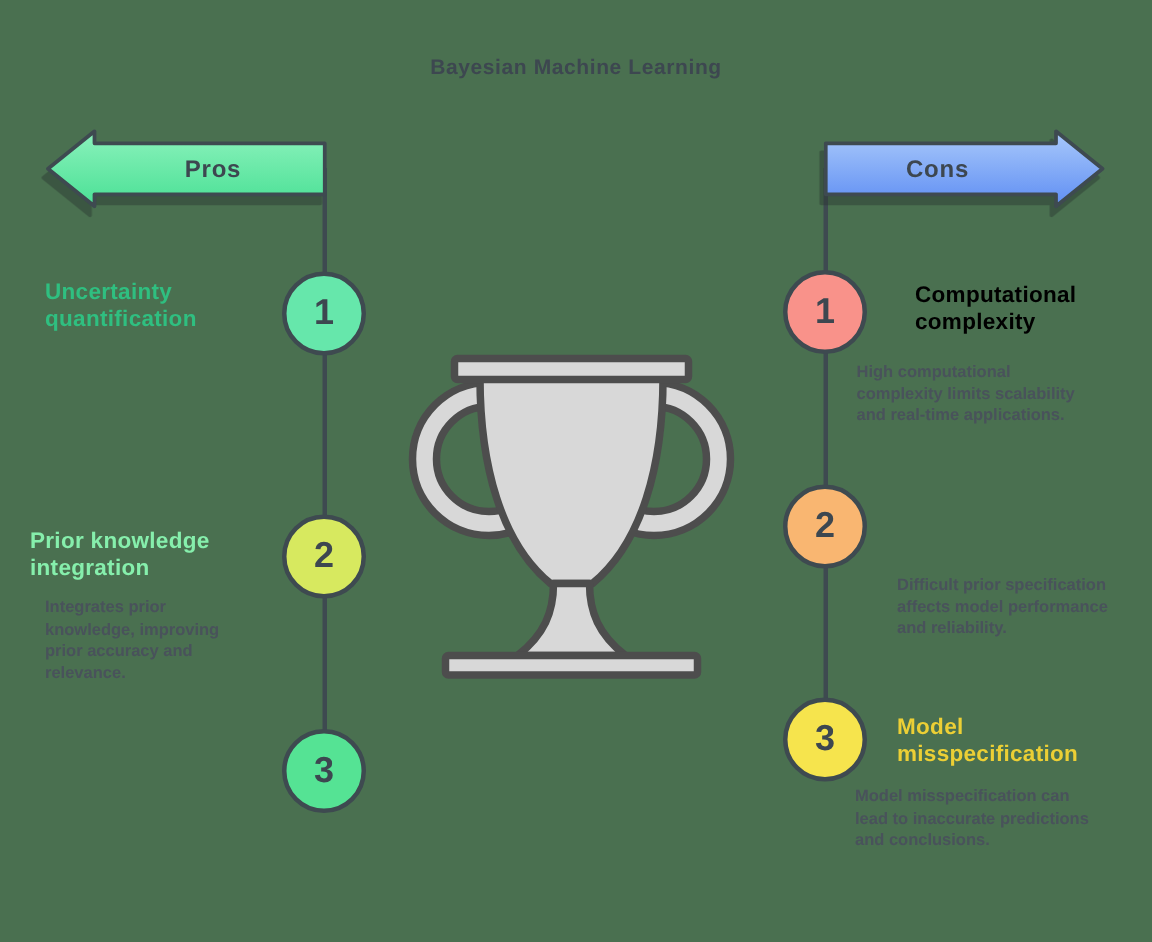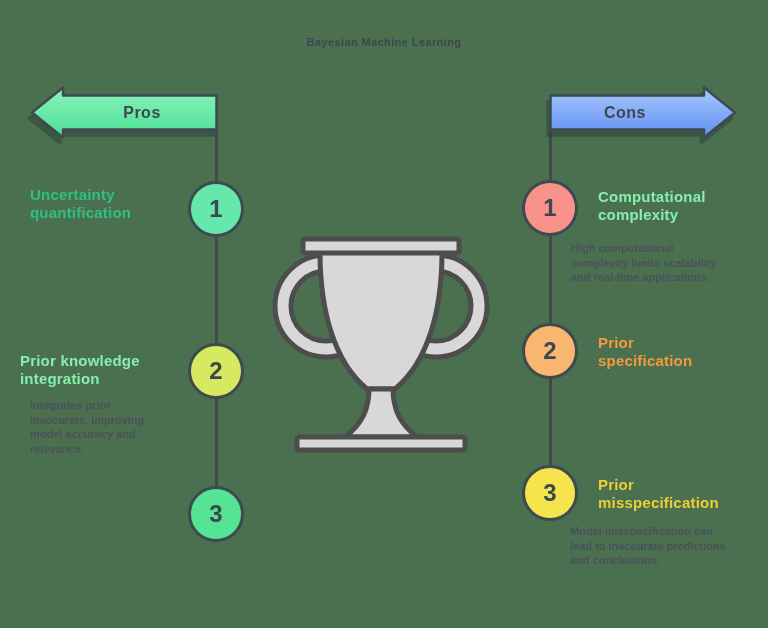--- a/index.html
+++ b/index.html
@@ -12,21 +12,21 @@
     height: 628px;
     overflow: hidden;
   }
 
   .title {
     position: absolute;
     top: 36px;
     left: 0;
     width: 768px;
     text-align: center;
-    font-size: 11px;
+    font-size: 14px;
     font-weight: 700;
     letter-spacing: 0.4px;
     color: #3d4750;
   }
 
   svg.arrow {
     position: absolute;
     top: 86px;
     filter: drop-shadow(-3px 6px 0 rgba(42, 56, 48, 0.45));
     z-index: 2;
@@ -158,28 +158,28 @@
   <div class="circle c-r2" style="background-color: rgb(249, 182, 113);">
     <span class="num">2</span>
   </div>
   <div class="circle c-r3" style="background-color: rgb(246, 228, 77);">
     <span class="num">3</span>
   </div>
 
   <div class="item-heading side-left h-l1" style="color: rgb(47, 191, 128);">Uncertainty quantification</div>
 
   <div class="item-heading side-left h-l2" style="color: #86efac;">Prior knowledge integration</div>
-  <div class="item-desc side-left d-l2">Integrates prior inaccurate, improving model accuracy and relevance.</div>
+  <div class="item-desc side-left d-l2">Integrates prior knowledge, improving prior accuracy and relevance.</div>
 
-  <div class="item-heading side-right h-r1" style="color: #86efac;">Computational complexity</div>
+  <div class="item-heading side-right h-r1" style="color: #000000; margin-left: 12px;">Computational complexity</div>
   <div class="item-desc side-right d-r1">High computational complexity limits scalability and real-time applications.</div>
 
-  <div class="item-heading side-right h-r2" style="color: rgb(242, 154, 62);">Prior specification</div>
+  <div class="item-desc side-right d-r2">Difficult prior specification affects model performance and reliability.</div>
 
-  <div class="item-heading side-right h-r3" style="color: rgb(236, 207, 53);">Prior misspecification</div>
+  <div class="item-heading side-right h-r3" style="color: rgb(236, 207, 53);">Model misspecification</div>
   <div class="item-desc side-right d-r3">Model misspecification can lead to inaccurate predictions and conclusions.</div>
 
   <svg class="trophy" width="218" height="218" viewBox="0 0 218 218">
     <g stroke-width="5" stroke-linejoin="round" stroke="#4d4d4d">
       <g fill="#d8d8d8">
         <path fill-rule="evenodd" d="M54,70 m-51,0 a51,51 0 1,0 102,0 a51,51 0 1,0 -102,0 Z
                  M54,70 m-35,0 a35,35 0 1,0 70,0 a35,35 0 1,0 -70,0 Z"></path>
         <path fill-rule="evenodd" d="M164,70 m-51,0 a51,51 0 1,0 102,0 a51,51 0 1,0 -102,0 Z
                  M164,70 m-35,0 a35,35 0 1,0 70,0 a35,35 0 1,0 -70,0 Z"></path>
         <path d="M48,16 L170,16 C170,74 156,126 123,153 L95,153 C62,126 48,74 48,16 Z"></path>

